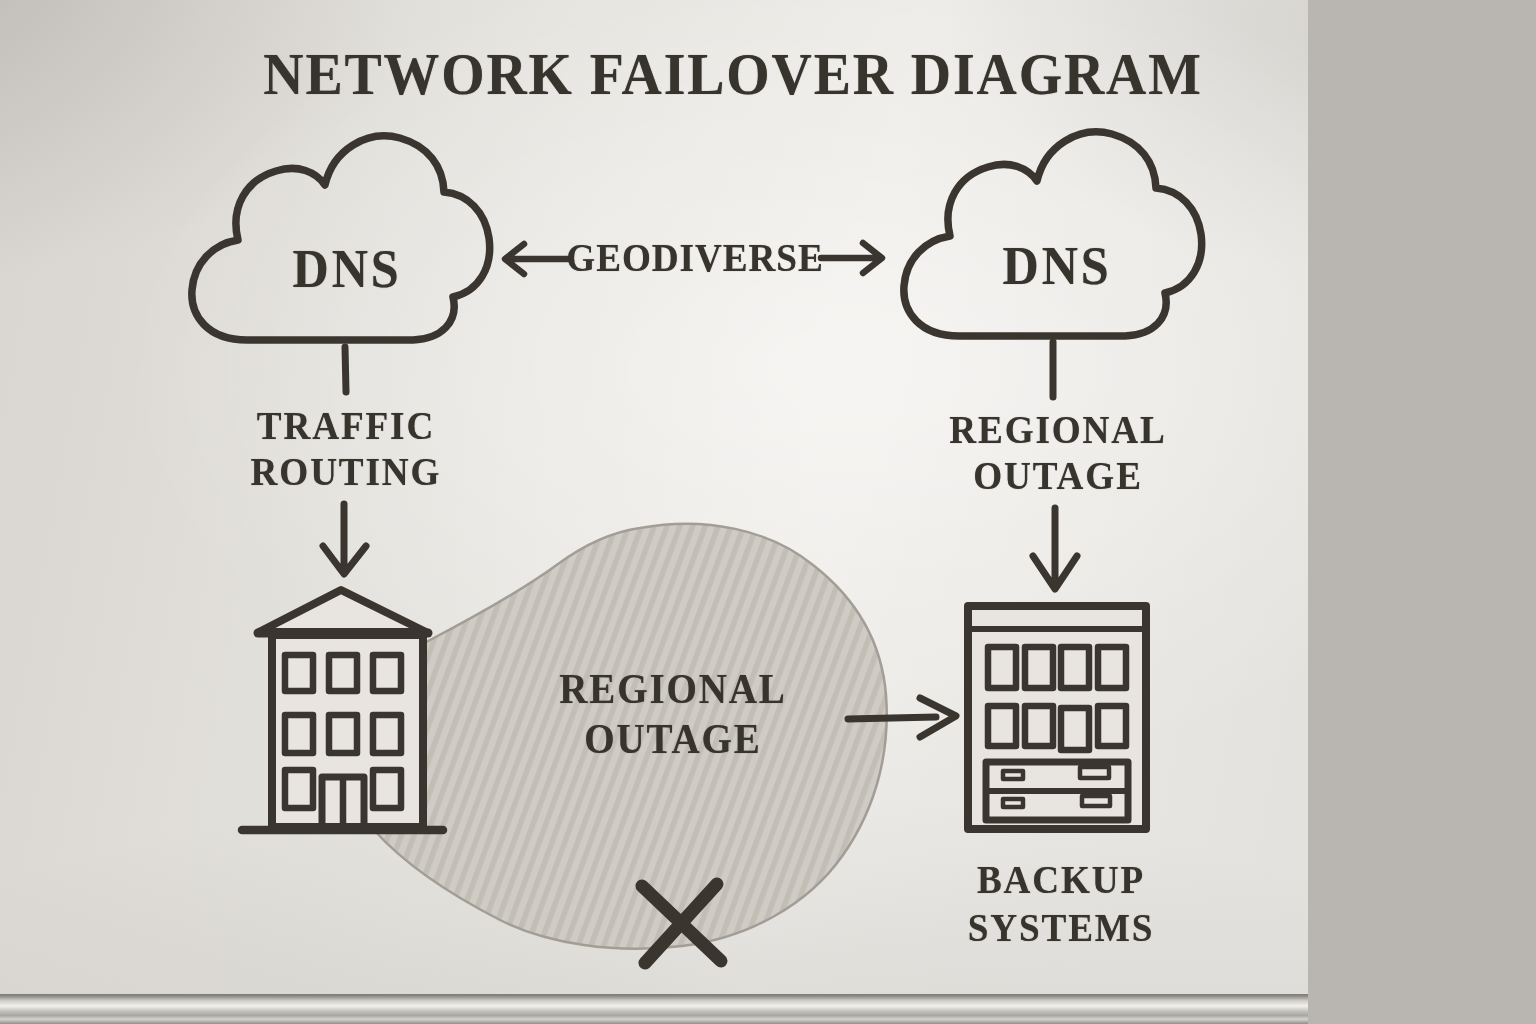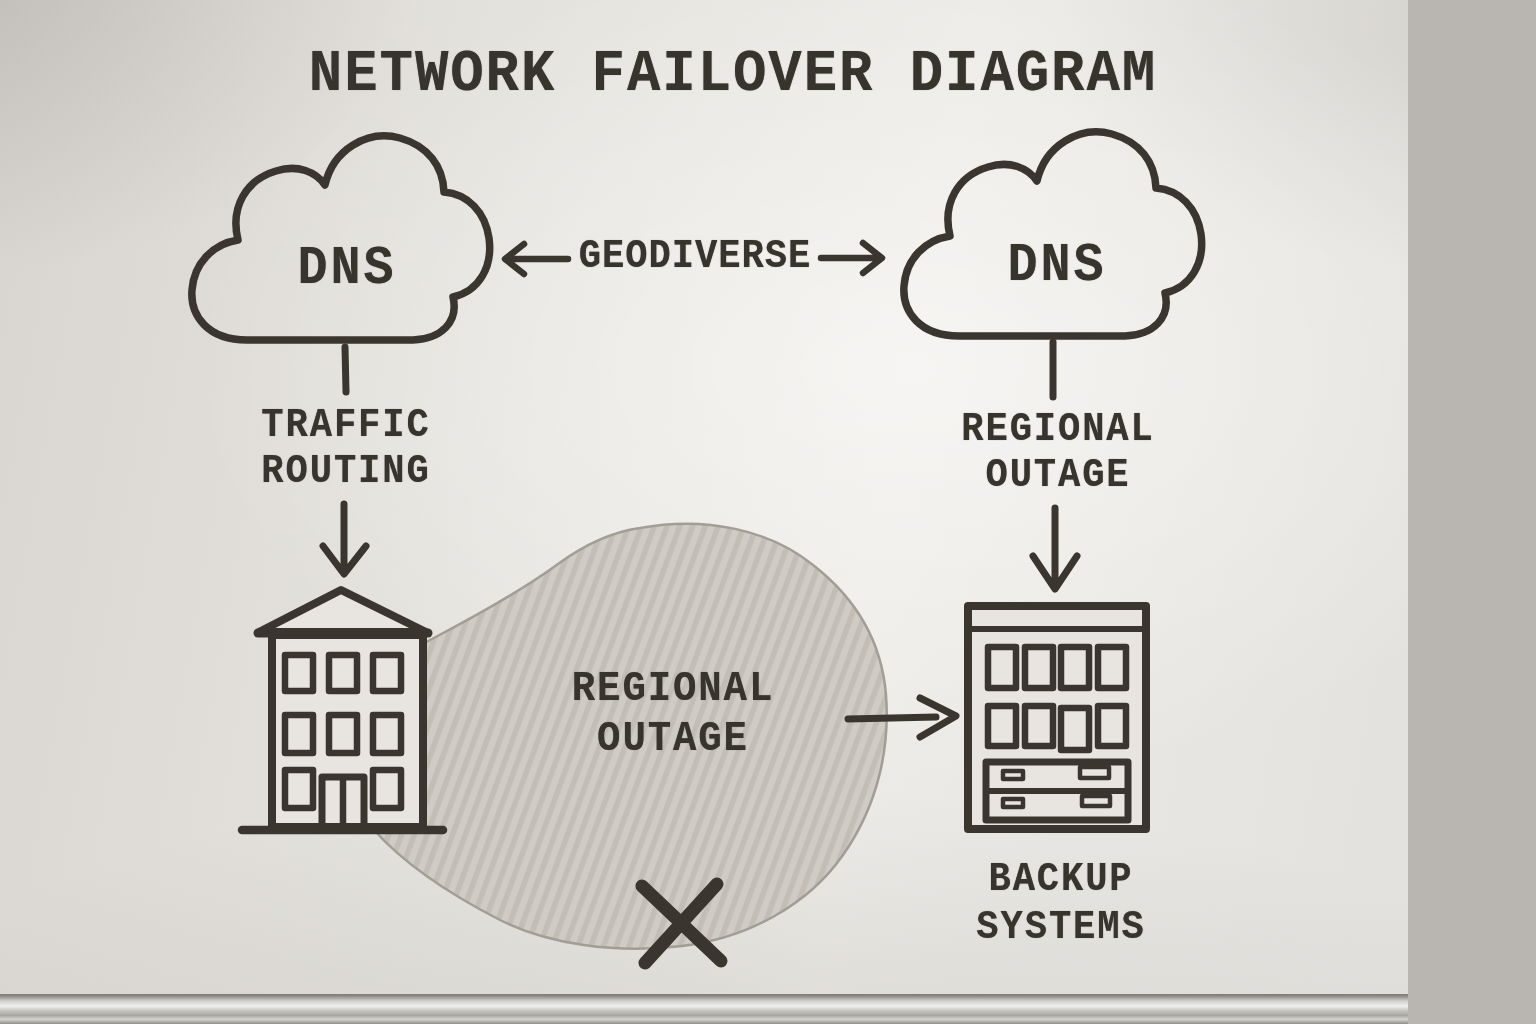--- a/index.html
+++ b/index.html
@@ -1,17 +1,17 @@
 <!DOCTYPE html>
 <html><head>
 <meta charset="utf-8">
 <style>
   html,body{margin:0;padding:0;background:#b9b6b1;}
-  .stage{position:relative;width:1408px;height:1024px;overflow:hidden;
-         font-family:Liberation Mono, monospace;}
+  .stage{position:relative;width:1308px;height:1024px;overflow:hidden;
+         font-family:Liberation Serif, serif;}
   .board{position:absolute;inset:0;
     background:
       radial-gradient(1100px 650px at 64% 36%, rgba(255,255,255,0.50), rgba(255,255,255,0) 65%),
       radial-gradient(900px 600px at -5% -5%, rgba(75,70,64,0.18), rgba(75,70,64,0) 55%),
       radial-gradient(700px 420px at 104% 2%, rgba(75,70,64,0.10), rgba(75,70,64,0) 60%),
       radial-gradient(1500px 520px at 50% 108%, rgba(95,90,84,0.14), rgba(95,90,84,0) 62%),
       linear-gradient(100deg,#d8d5d0,#e6e4df 38%,#edebe7 62%,#e3e1dd 100%);
   }
   svg.draw{position:absolute;left:0;top:0;}
   .label{position:absolute;font-weight:bold;color:#37332d;white-space:nowrap;text-align:center;

